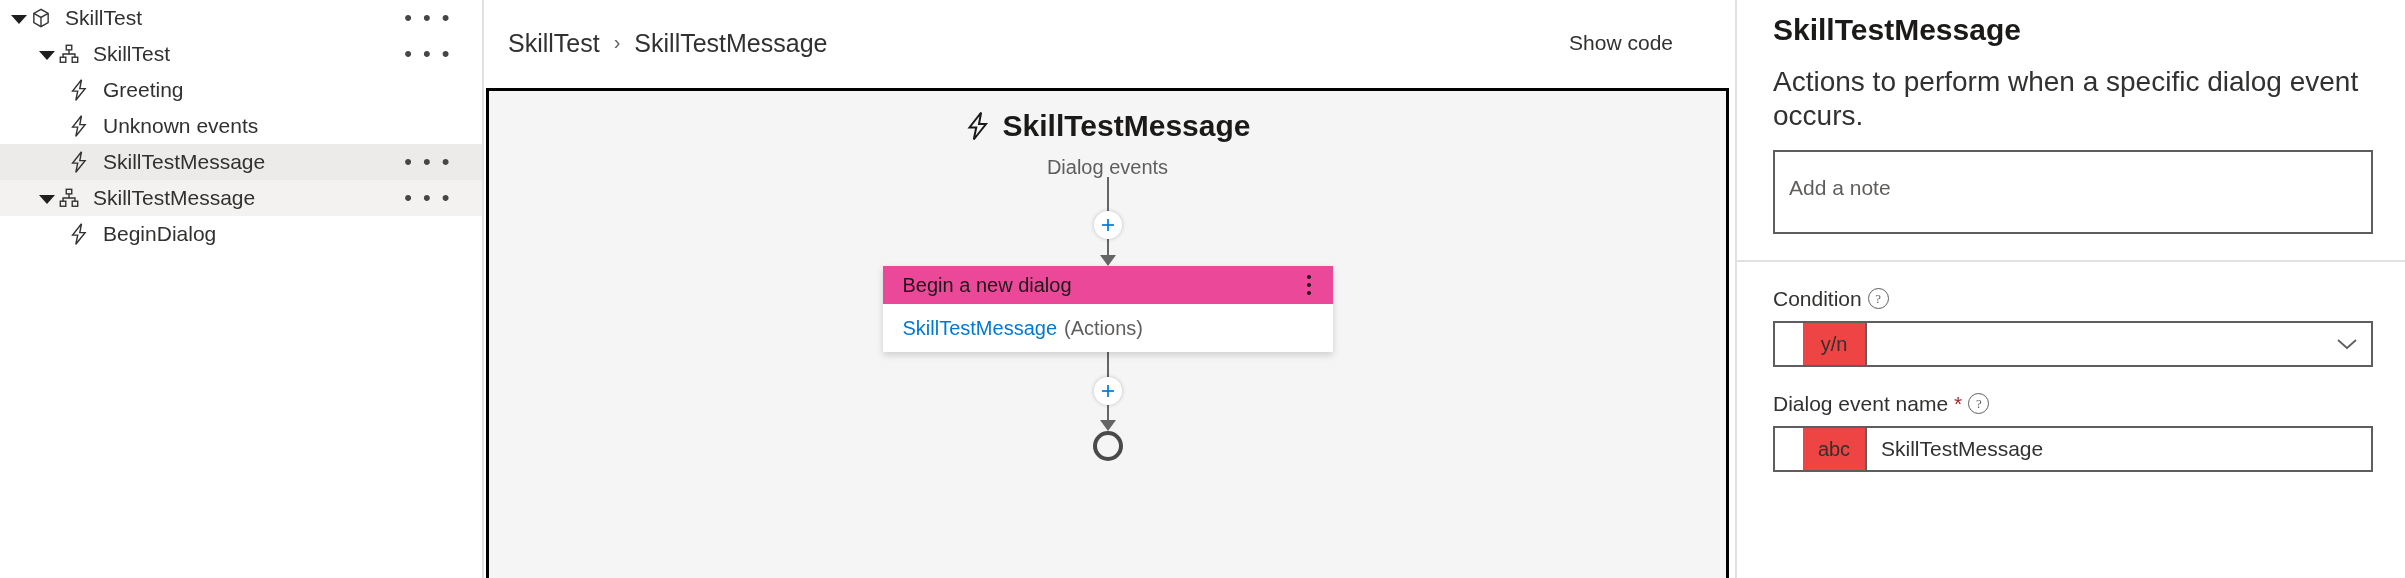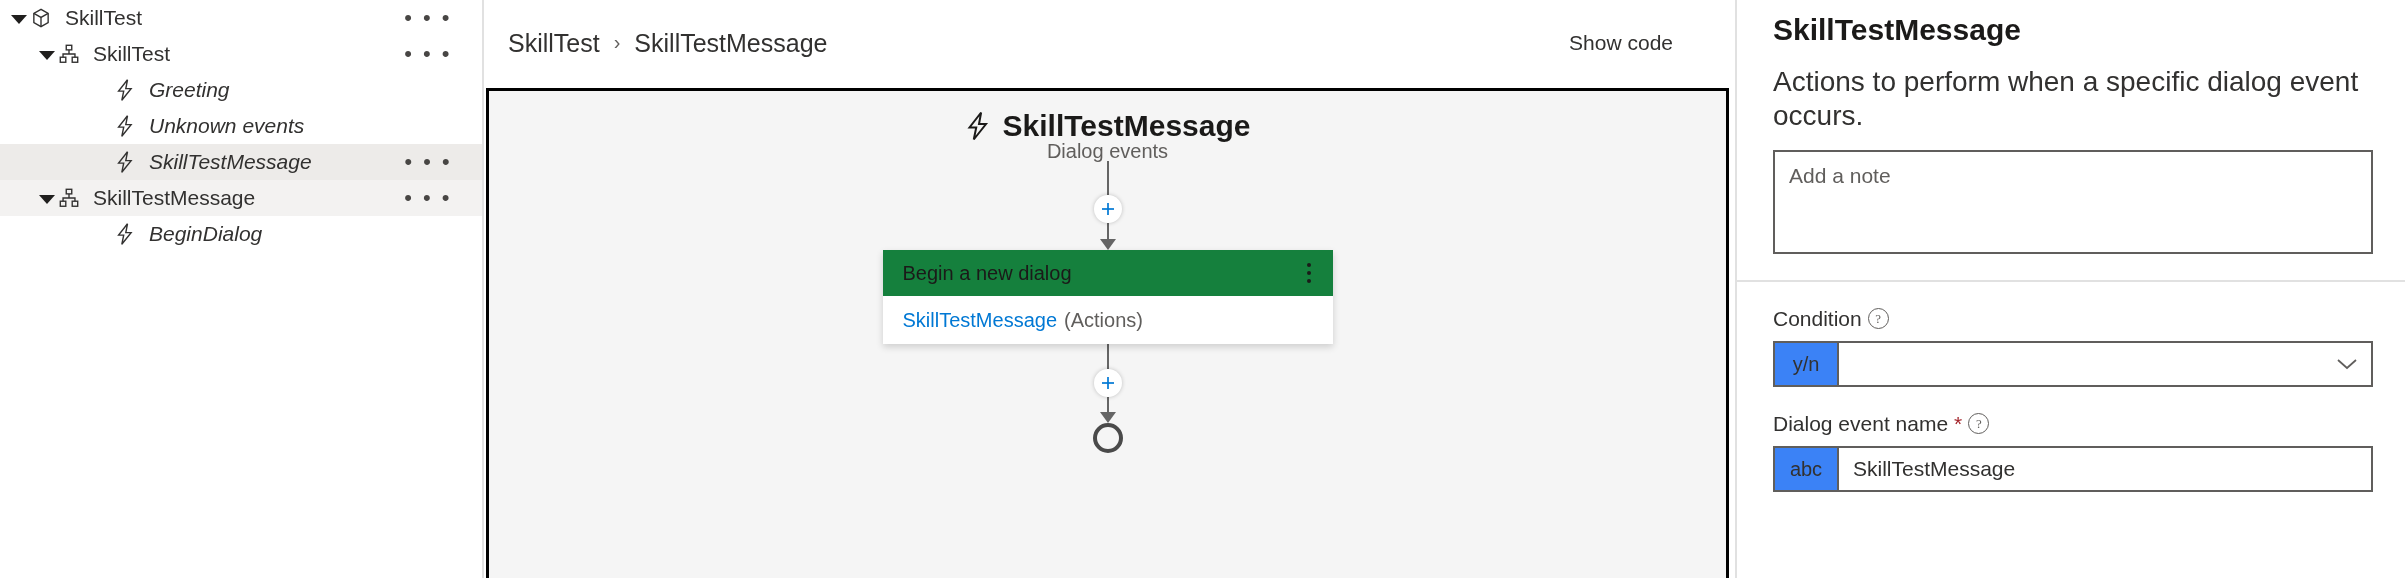--- a/index.html
+++ b/index.html
@@ -82,21 +82,21 @@
     transform: translateY(-50%);
     color: #484644;
     font-size: 22px;
     letter-spacing: 2.5px;
     line-height: 1;
   }
 
   
   .lvl0 { padding-left: 10px; }
   .lvl1 { padding-left: 38px; }
-  .lvl2 { padding-left: 94px; font-style: italic; }
+  .lvl2 { padding-left: 48px; }
 
   
   .main {
     flex: 1 1 auto;
     position: relative;
     background: #ffffff;
     height: 578px;
     box-sizing: border-box;
   }
   .main-header {
@@ -157,21 +157,21 @@
     gap: 12px;
     font-size: 30px;
     font-weight: 700;
     color: #1b1a19;
     line-height: 1;
   }
   .node-title .bolt { display: flex; align-items: center; }
   .node-sub {
     font-size: 20px;
     color: #605e5c;
-    margin-top: 0;
+    margin-top: 16px;
     line-height: 1;
   }
   .edge {
     width: 2px;
     background: #656565;
   }
   .plus-btn {
     width: 28px;
     height: 28px;
     border-radius: 50%;
@@ -194,22 +194,22 @@
     margin-top: -1px;
   }
   .action-card {
     width: 450px;
     background: #ffffff;
     box-shadow: 0 3px 7px rgba(0,0,0,0.16);
     position: relative;
     z-index: 2;
   }
   .card-head {
-    background: #15803d;
-    height: 46px;
+    background: #ec4899;
+    height: 38px;
     display: flex;
     align-items: center;
     padding: 0 14px 0 20px;
     font-size: 20px;
     color: #1b1a19;
     position: relative;
     cursor: pointer;
   }
   .card-menu {
     margin-left: auto;
@@ -274,24 +274,24 @@
     line-height: 1.2;
   }
   .rp-desc {
     font-size: 28px;
     color: #323130;
     margin-top: 16px;
     line-height: 1.2;
   }
   .note-box {
     margin-top: 18px;
-    height: 104px;
+    height: 84px;
     border: 2px solid #605e5c;
     box-sizing: border-box;
-    padding: 12px 14px;
+    padding: 24px 14px;
     font-size: 21px;
     color: #605e5c;
     background: #ffffff;
   }
   .rp-divider {
     border: none;
     border-top: 2px solid #e1e1e1;
     margin: 26px -32px 0 -36px;
   }
   .field-label {
@@ -323,27 +323,28 @@
     height: 46px;
     display: flex;
     align-items: stretch;
     border: 2px solid #605e5c;
     box-sizing: border-box;
     background: #ffffff;
   }
   .field-prefix {
     width: 62px;
     flex: 0 0 62px;
-    background: #3b82f6;
+    background: #ef4444;
     border-right: 2px solid #605e5c;
     display: flex;
     align-items: center;
     justify-content: center;
     font-size: 20px;
     color: #323130;
+    margin-left: 28px;
   }
   .field-value {
     flex: 1 1 auto;
     display: flex;
     align-items: center;
     padding: 0 14px;
     font-size: 21px;
     color: #323130;
     white-space: nowrap;
     overflow: hidden;

